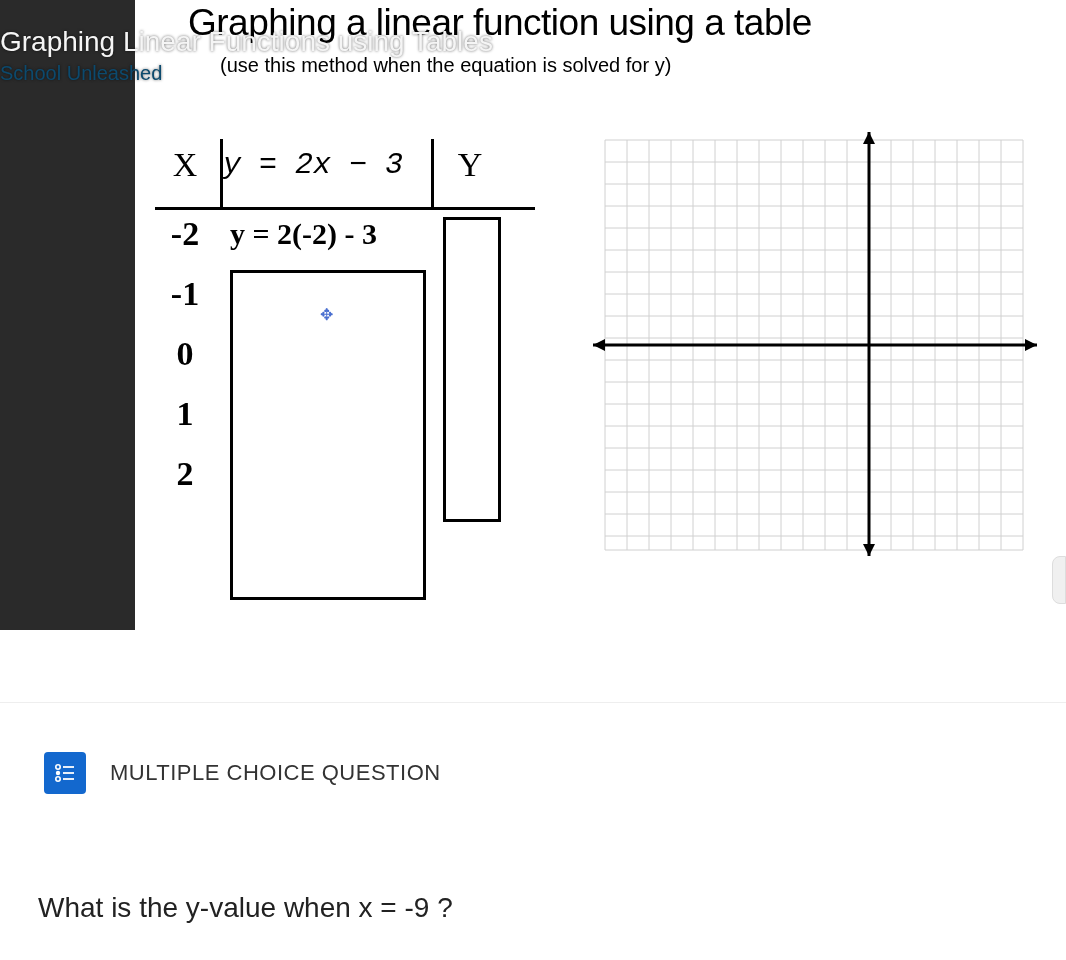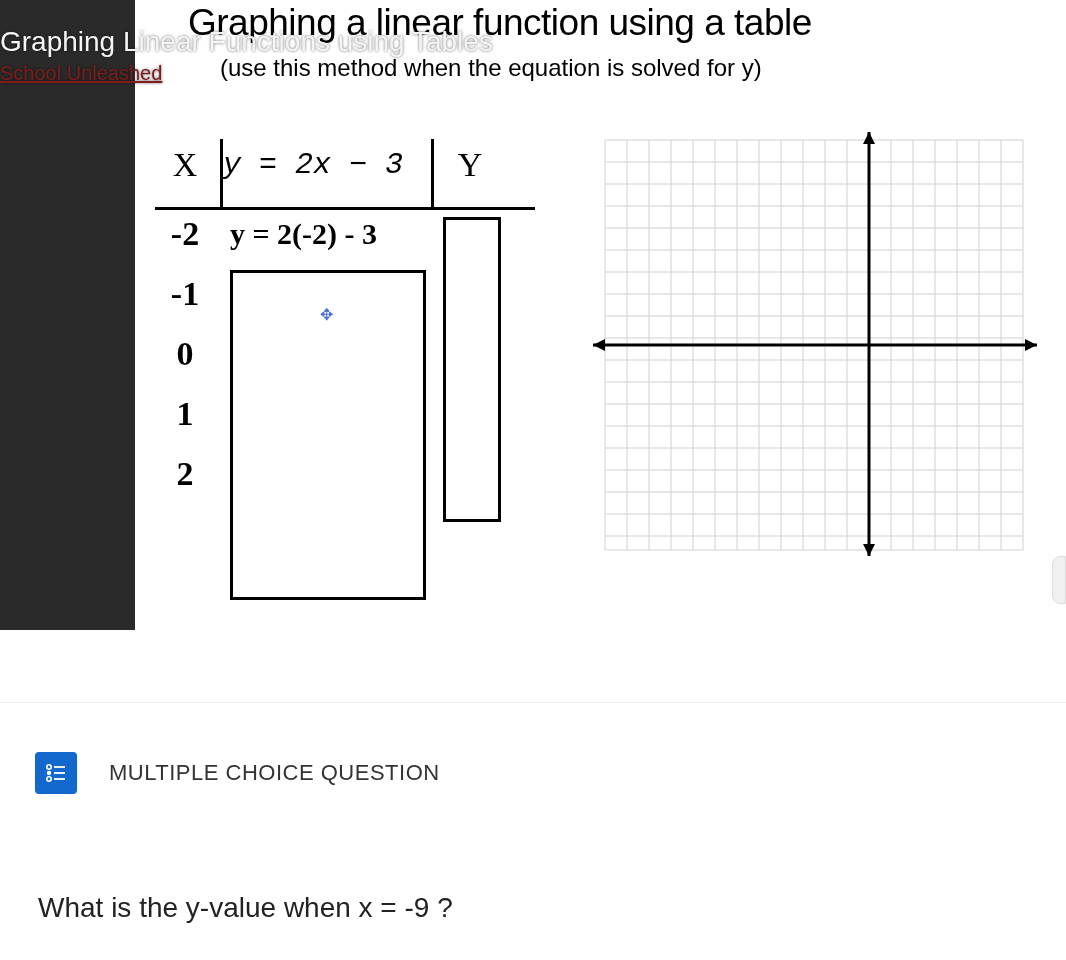--- a/index.html
+++ b/index.html
@@ -41,43 +41,42 @@
       font-size: 37px;
       font-weight: 500;
       color: #000;
       letter-spacing: -0.5px;
       white-space: nowrap;
     }
     .subtitle {
       position: absolute;
       left: 220px;
       top: 54px;
-      font-size: 24px;
+      font-size: 20px;
       color: #000;
       white-space: nowrap;
     }
     .overlay-title {
       position: absolute;
       left: 0;
       top: 26px;
       font-size: 28px;
       color: #f5f5f5;
       font-weight: 400;
       z-index: 3;
       text-shadow: 0 0 3px rgba(0,0,0,0.6);
     }
     .overlay-subtitle {
       position: absolute;
       left: 0;
       top: 62px;
       font-size: 20px;
-      color: #7f1d1d;
+      color: #0c4a6e;
       z-index: 3;
       text-shadow: 0 0 3px rgba(0,0,0,0.6);
-      text-decoration: underline;
     }
     .content-area {
       position: absolute;
       left: 135px;
       top: 110px;
       width: 930px;
       height: 510px;
     }
     .table-area {
       position: absolute;
@@ -180,25 +179,25 @@
     }
     .graph-area {
       position: absolute;
       left: 450px;
       top: 20px;
       width: 460px;
       height: 430px;
     }
     .qbox {
       position: absolute;
-      left: 35px;
+      left: 44px;
       top: 752px;
       display: flex;
       align-items: center;
-      gap: 32px;
+      gap: 24px;
     }
     .qicon {
       width: 42px;
       height: 42px;
       background: #1368ce;
       border-radius: 4px;
       display: flex;
       align-items: center;
       justify-content: center;
     }

